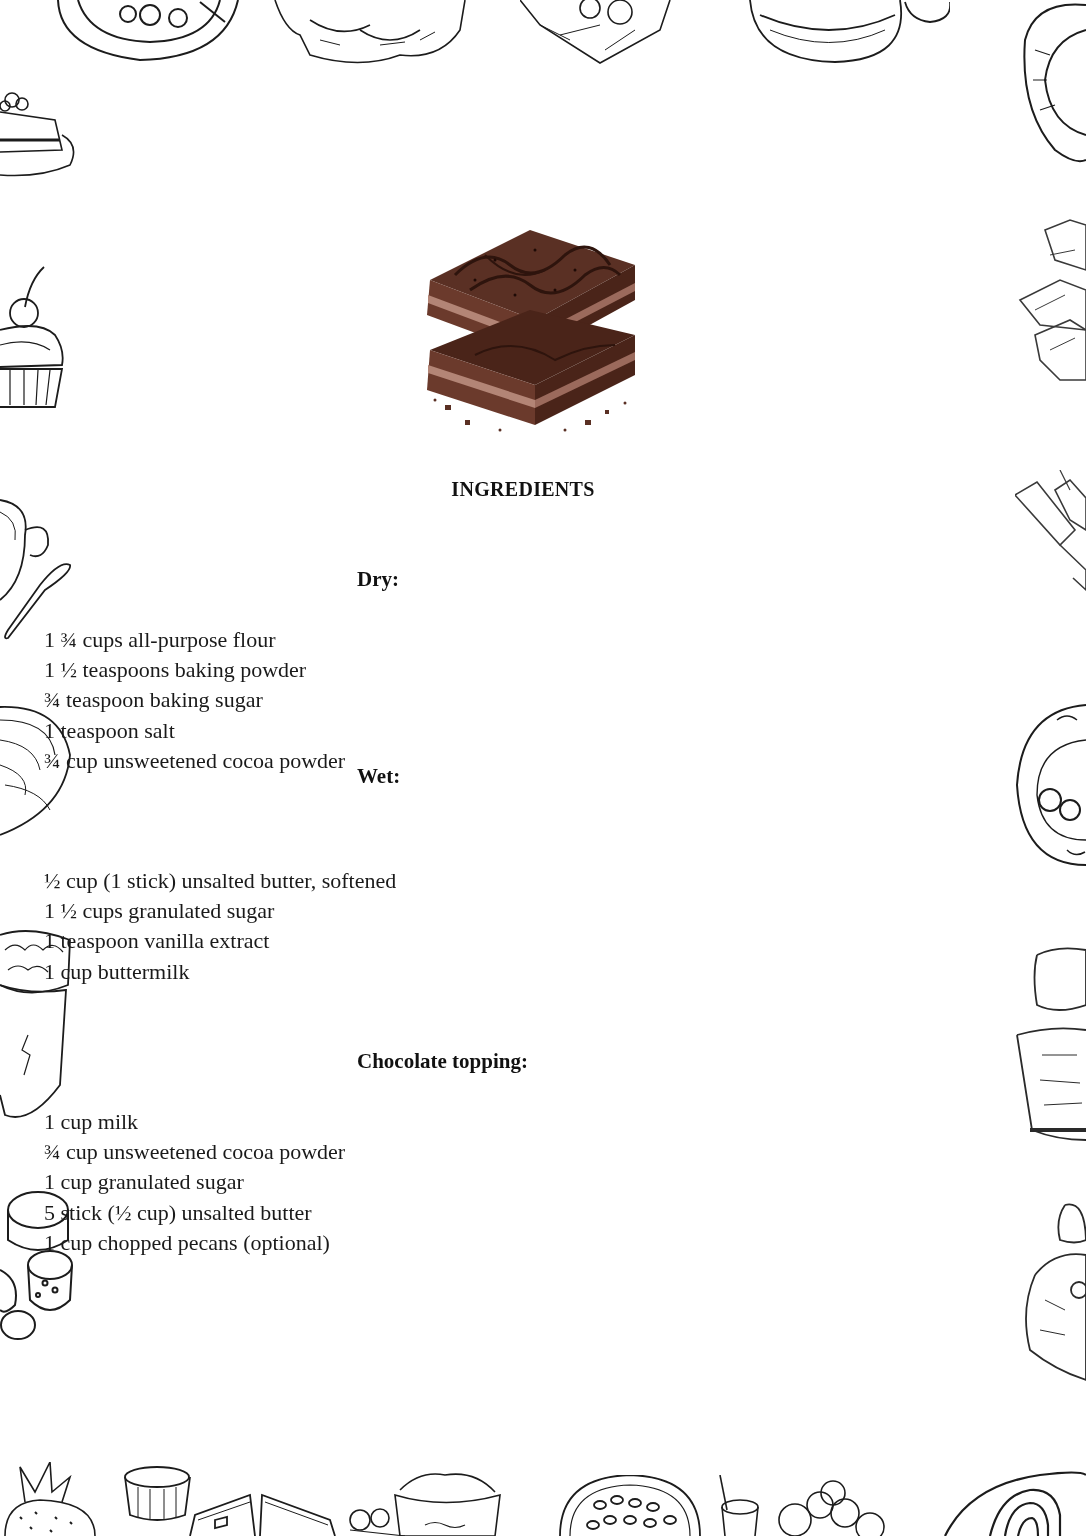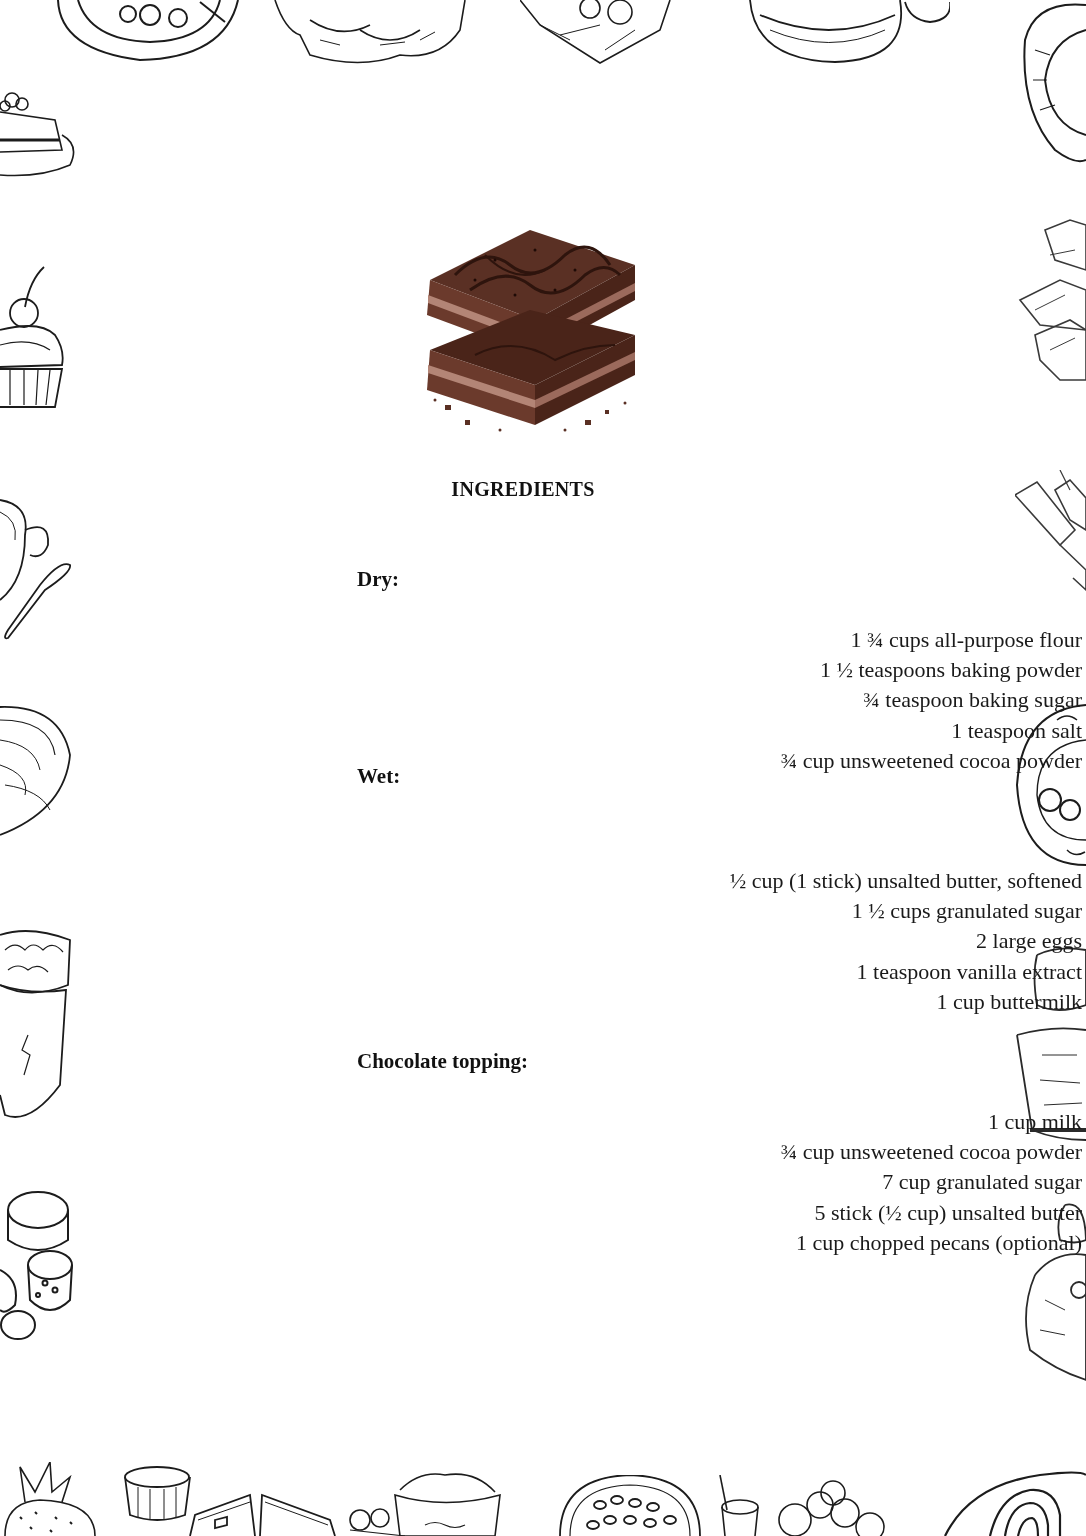--- a/index.html
+++ b/index.html
@@ -46,21 +46,21 @@
       font-size: 21px;
       font-weight: bold;
       color: #111;
       margin-left: 38px;
     }
 
     .ing-list {
       position: absolute;
       left: 0; width: 1082px;
       list-style: none;
-      text-align: right;
+      text-align: left;
       font-size: 22px;
       line-height: 30.2px;
       color: #1a1a1a;
       padding-left: 44px;
     }
     .ing-list li { display: block; }
   </style>
 </head>
 <body>
 
@@ -367,27 +367,26 @@
     <li>1 ½ teaspoons baking powder</li>
     <li>¾ teaspoon baking sugar</li>
     <li>1 teaspoon salt</li>
     <li>¾ cup unsweetened cocoa powder</li>
   </ul>
 
   <div class="section-label" style="top:764px;">Wet:</div>
   <ul class="ing-list" style="top:866px;">
     <li>½ cup (1 stick) unsalted butter, softened</li>
     <li>1 ½ cups granulated sugar</li>
-    <li>2 large eggs</li>
     <li>1 teaspoon vanilla extract</li>
     <li>1 cup buttermilk</li>
   </ul>
 
   <div class="section-label" style="top:1049px;">Chocolate topping:</div>
   <ul class="ing-list" style="top:1107px;">
     <li>1 cup milk</li>
     <li>¾ cup unsweetened cocoa powder</li>
-    <li>7 cup granulated sugar</li>
+    <li>1 cup granulated sugar</li>
     <li>5 stick (½ cup) unsalted butter</li>
     <li>1 cup chopped pecans (optional)</li>
   </ul>
 
 </div>
 
 </body></html>

